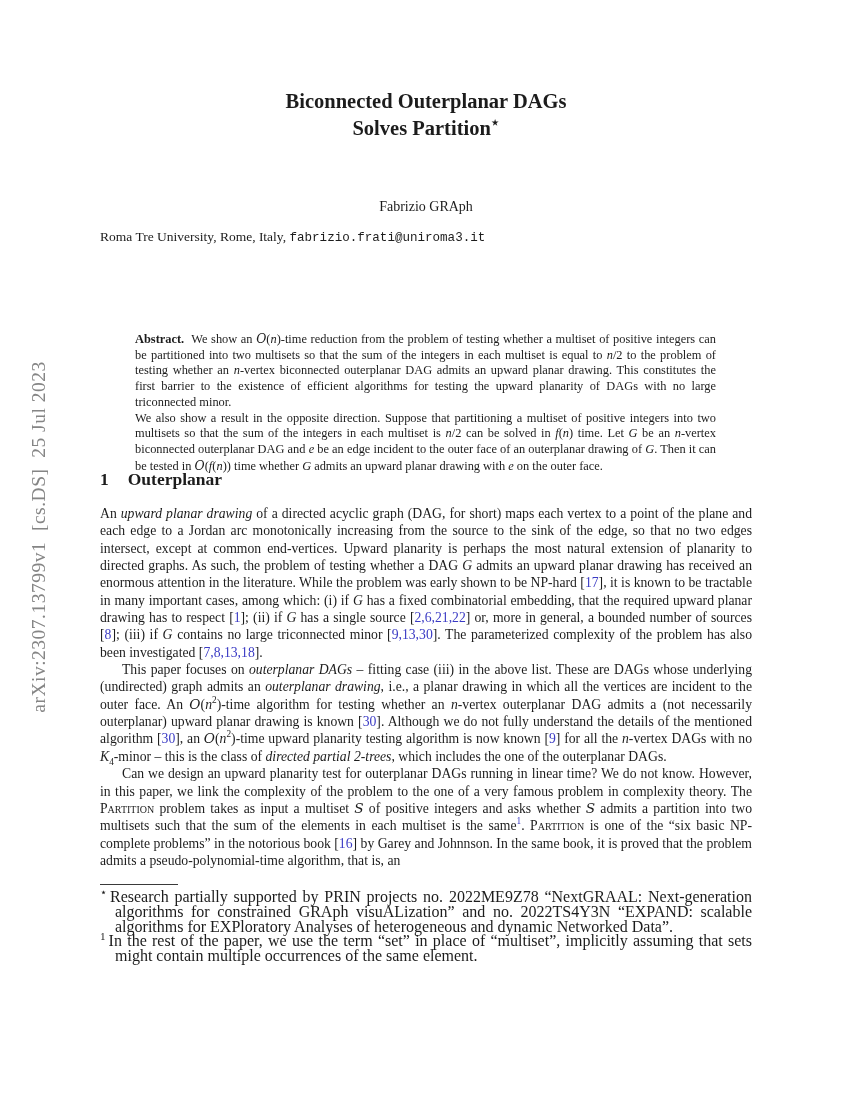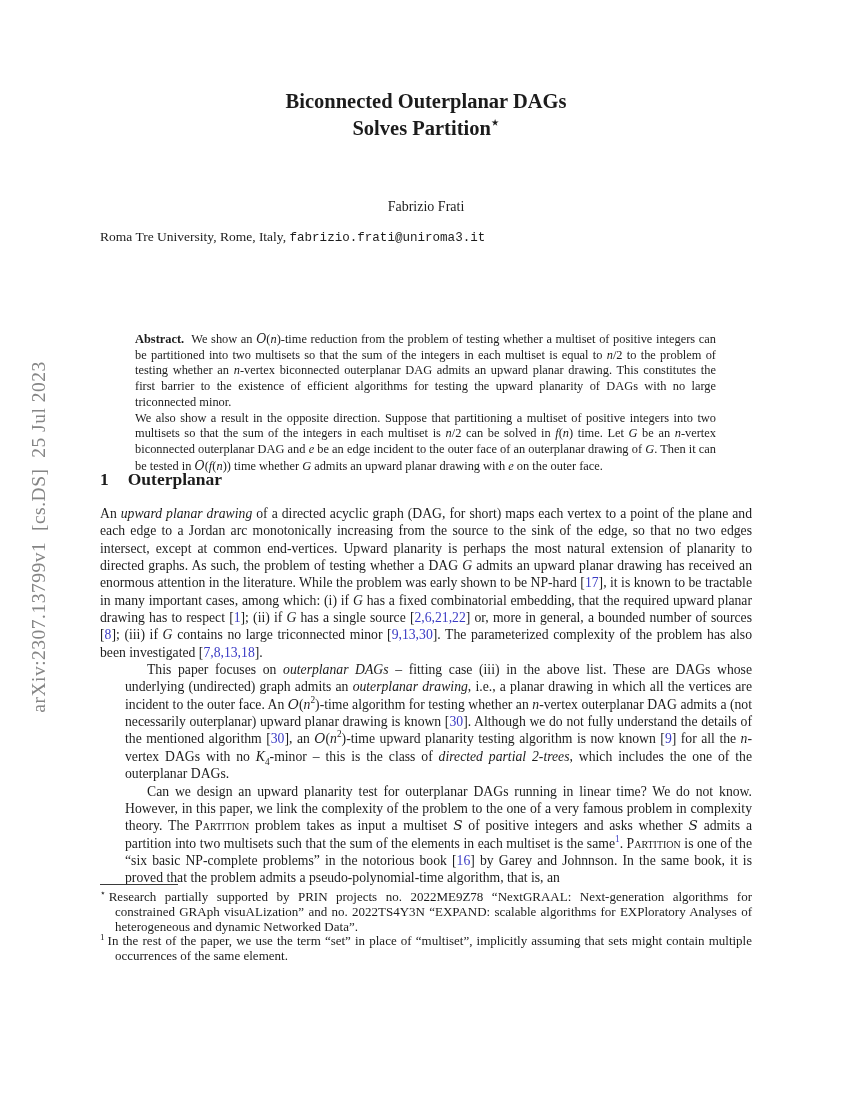--- a/index.html
+++ b/index.html
@@ -54,29 +54,29 @@
   .section-heading {
     position: absolute; left: 0; top: 469px;
     font-size: 17.5px; font-weight: bold;
   }
   .section-heading .sec-num { margin-right: 19px; }
   .body-text {
     position: absolute; left: 0; top: 505px; width: 652px;
     font-size: 13.7px; line-height: 17.35px; text-align: justify;
   }
   .body-text p { margin: 0; }
-  .body-text p.indent { text-indent: 22px; margin-left: 25px; }
+  .body-text p.indent { text-indent: 22px; }
 
   .footnote-rule {
     position: absolute; left: 100px; top: 884px;
     width: 78px; border-top: 1px solid #3a3a3a; height: 0;
   }
   .footnotes {
     position: absolute; left: 100px; top: 890px; width: 652px;
-    font-size: 13px; line-height: 14.8px; text-align: justify;
+    font-size: 16px; line-height: 14.8px; text-align: justify;
   }
   .footnote { margin: 0; padding-left: 15px; text-indent: -15px; }
   .fn-marker {
     font-size: 70%; vertical-align: super; line-height: 0; margin-right: 3px;
   }
 
   
   .s-italic  { font-style: italic; }
   .s-bold    { font-weight: bold; }
   .s-mathcal { font-style: italic; font-family: "DejaVu Serif", serif; }
@@ -94,21 +94,21 @@
 
   <div class="arxiv-stamp">arXiv:2307.13799v1&nbsp; [cs.DS]&nbsp; 25 Jul 2023</div>
 
   <div class="content">
 
     <div class="title-block">
       <div><span>Biconnected Outerplanar DAGs</span></div>
       <div><span>Solves Partition</span><span class="s-sup">⋆</span></div>
     </div>
 
-    <div class="author">Fabrizio Frati</div>
+    <div class="author">Fabrizio GRAph</div>
 
     <div class="affiliation"><span>Roma Tre University, Rome, Italy, </span><span class="s-mono">fabrizio.frati@uniroma3.it</span></div>
 
     <div class="abstract">
       <p><span class="s-bold">Abstract.</span><span>&nbsp; We show an </span><span class="s-mathcal">O</span><span>(</span><span class="s-italic">n</span><span>)-time reduction from the problem of testing whether a multiset of positive integers can be partitioned into two multisets so that the sum of the integers in each multiset is equal to </span><span class="s-italic">n</span><span>/2 to the problem of testing whether an </span><span class="s-italic">n</span><span>-vertex biconnected outerplanar DAG admits an upward planar drawing. This constitutes the first barrier to the existence of efficient algorithms for testing the upward planarity of DAGs with no large triconnected minor.</span></p>
       <p><span>We also show a result in the opposite direction. Suppose that partitioning a multiset of positive integers into two multisets so that the sum of the integers in each multiset is </span><span class="s-italic">n</span><span>/2 can be solved in </span><span class="s-italic">f</span><span>(</span><span class="s-italic">n</span><span>) time. Let </span><span class="s-italic">G</span><span> be an </span><span class="s-italic">n</span><span>-vertex biconnected outerplanar DAG and </span><span class="s-italic">e</span><span> be an edge incident to the outer face of an outerplanar drawing of </span><span class="s-italic">G</span><span>. Then it can be tested in </span><span class="s-mathcal">O</span><span>(</span><span class="s-italic">f</span><span>(</span><span class="s-italic">n</span><span>)) time whether </span><span class="s-italic">G</span><span> admits an upward planar drawing with </span><span class="s-italic">e</span><span> on the outer face.</span></p>
     </div>
 
     <div class="section-heading">
       <span class="sec-num">1</span><span>Outerplanar</span>

